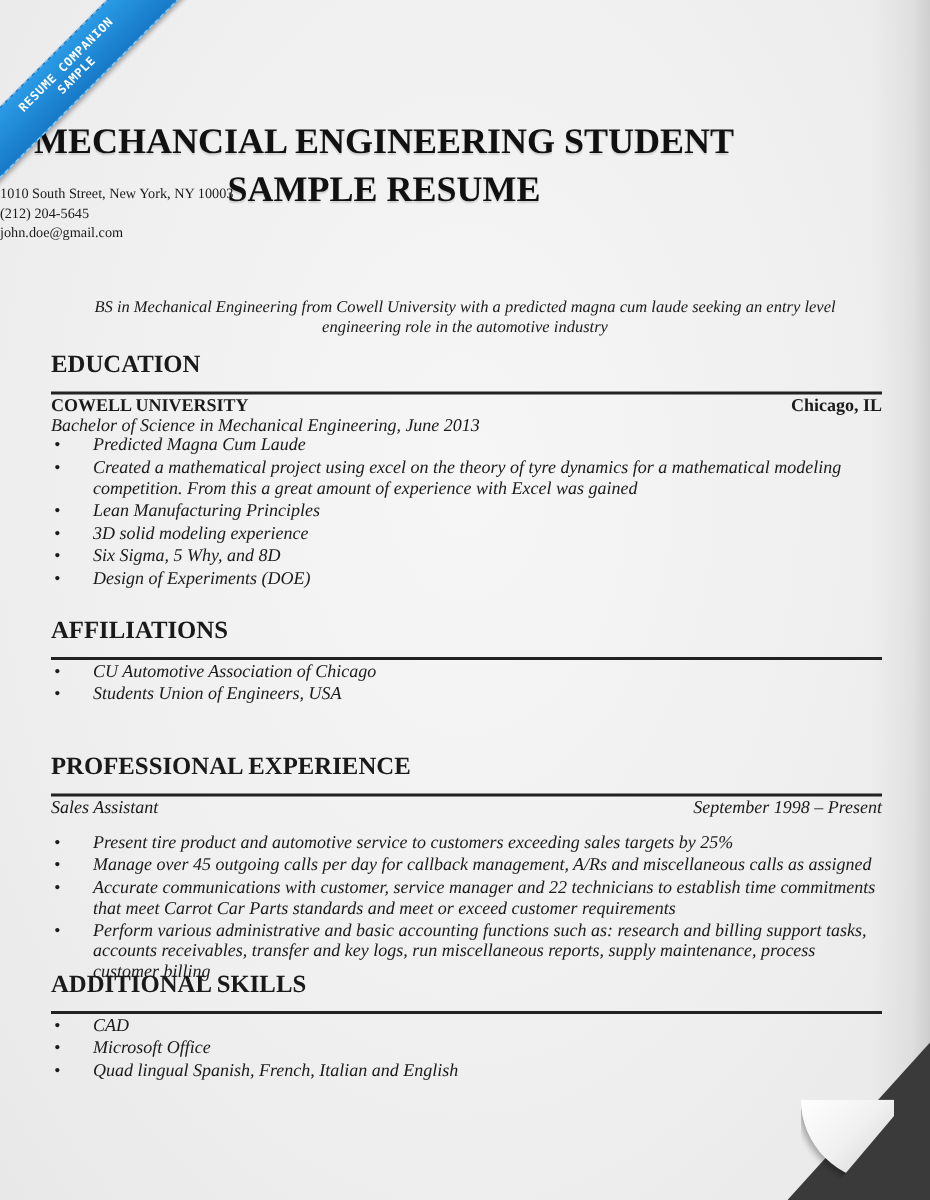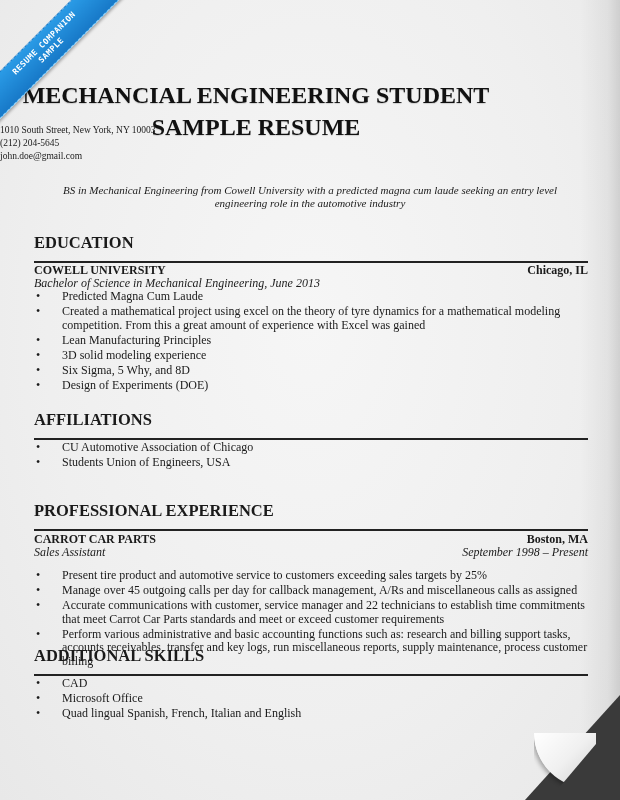--- a/index.html
+++ b/index.html
@@ -36,34 +36,34 @@
   .title {
     position:absolute; left:0; width:512px; text-align:center;
     font-weight:bold; font-size:24px; line-height:34px; color:#111;
     text-shadow:0 1px 1px rgba(0,0,0,0.15);
   }
   .t1 { top:78px; }
   .t2 { top:110px; }
   .contact { position:absolute; left:0; width:580px; text-align:left; font-size:9.5px; line-height:13px; top:124px; }
   .contact div { height:13px; }
   .objective {
-    position:absolute; left:60px; width:500px; top:184px; text-align:center;
+    position:absolute; left:60px; width:500px; top:199px; text-align:center;
     font-style:italic; font-size:11px; line-height:13px;
   }
   .section { position:absolute; left:34px; width:554px; }
   .sec-head {
     font-weight:bold; font-size:16.5px; line-height:17px;
     border-bottom:2px solid #222; padding-bottom:10px; margin-bottom:1px;
   }
   .row { display:flex; justify-content:space-between; font-size:12px; line-height:13px; }
   .org { font-weight:bold; font-size:12px; }
   .loc { font-weight:bold; font-size:12px; }
   .ital { font-style:italic; font-size:12px; }
   ul { margin:0; padding:0; list-style:none; }
-  li { position:relative; padding-left:28px; font-size:12px; line-height:13.5px; margin-bottom:1.5px; }
+  li { position:relative; padding-left:28px; font-size:12px; line-height:13.5px; margin-bottom:1.5px;font-style:italic; }
   li:before { content:"\2022"; position:absolute; left:2px; top:0; }
   sup { font-size:7px; line-height:0; }
   
   .curl-dark {
     position:absolute; right:0; bottom:0; width:95px; height:105px;
     background:#3a3a3a;
     clip-path:polygon(100% 0, 100% 100%, 0 100%);
   }
   .curl-flap {
     position:absolute; right:24px; bottom:12px; width:62px; height:55px;
@@ -118,24 +118,20 @@
 <div class="section" style="top:411px;">
   <div class="sec-head">AFFILIATIONS</div>
   <ul>
     <li>CU Automotive Association of Chicago</li>
     <li>Students Union of Engineers, USA</li>
   </ul>
 </div>
 
 <div class="section" style="top:460px;margin-top:42px;">
   <div class="sec-head">PROFESSIONAL EXPERIENCE</div>
-  <div class="row" style="margin-top:2px;">
-    <span class="org">CARROT CAR PARTS</span>
-    <span class="loc">Boston, MA</span>
-  </div>
   <div class="row" style="margin-bottom:10px;">
     <span class="ital">Sales Assistant</span>
     <span class="ital">September 1998 – Present</span>
   </div>
   <ul>
     <li>Present tire product and automotive service to customers exceeding sales targets by 25%</li>
     <li>Manage over 45 outgoing calls per day for callback management, A/Rs and miscellaneous calls as assigned</li>
     <li>Accurate communications with customer, service manager and 22 technicians to establish time commitments that meet Carrot Car Parts standards and meet or exceed customer requirements</li>
     <li>Perform various administrative and basic accounting functions such as: research and billing support tasks, accounts receivables, transfer and key logs, run miscellaneous reports, supply maintenance, process customer billing</li>
   </ul>

